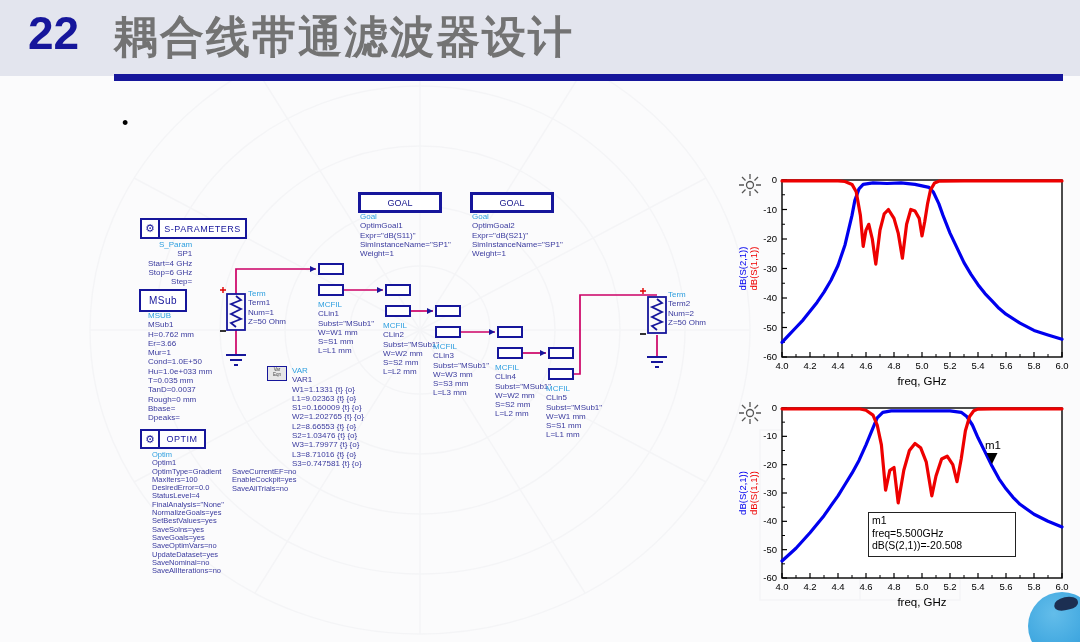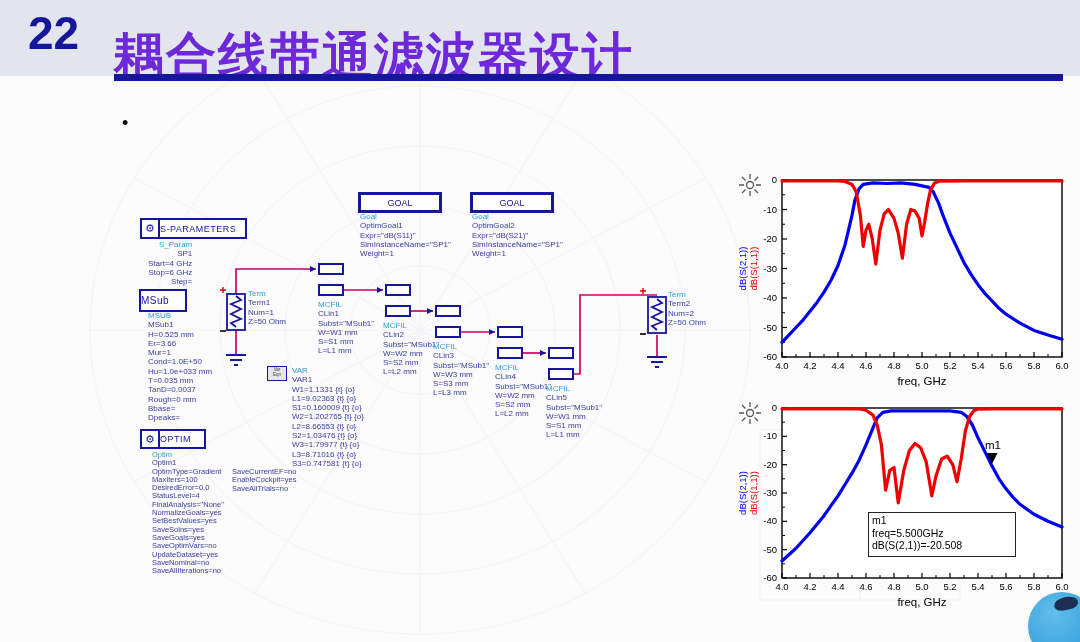--- a/index.html
+++ b/index.html
@@ -1,35 +1,35 @@
 <!DOCTYPE html>
 <html><head>
 <meta charset="utf-8">
 <style>
   html,body{margin:0;padding:0;}
   body{font-family:"Liberation Sans","DejaVu Sans",sans-serif;}
   .slide{position:relative;width:1080px;height:642px;background:#fbfbfc;overflow:hidden;}
   
   .hdr{position:absolute;left:0;top:0;width:1080px;height:76px;background:#e3e5ee;z-index:5;}
   .slidenum{position:absolute;left:28px;top:6px;font-size:46px;font-weight:700;color:#16169b;z-index:6;}
-  .title{position:absolute;left:114px;top:23px;font-size:50px;font-weight:700;color:#6d28d9;letter-spacing:2px;z-index:6;white-space:nowrap;}
+  .title{position:absolute;left:114px;top:8px;font-size:44px;font-weight:700;color:#737373;letter-spacing:2px;z-index:6;white-space:nowrap;}
   .underline{position:absolute;left:114px;top:74px;width:949px;height:7px;background:#16169b;z-index:6;}
   
   .bullet-dot{position:absolute;left:122px;top:113px;font-size:18px;color:#000;z-index:4;}
   .bullet-text{position:absolute;left:150px;top:108px;font-size:21px;font-weight:700;color:#000;z-index:4;white-space:nowrap;}
   
   .wm{position:absolute;left:0;top:0;z-index:1;}
   
   .anno{position:absolute;font-size:8px;line-height:9.3px;color:#3a3a9e;white-space:nowrap;z-index:3;}
   .anno>div:first-child{color:#2e9fdf;}
   .anno.tight{font-size:7.5px;line-height:8.3px;}
   .anno.nocyan>div:first-child{color:#3a3a9e;}
   .titlebox{position:absolute;border:2px solid #16169b;background:#fff;display:flex;align-items:center;color:#16169b;z-index:3;box-sizing:content-box;}
   .titlebox .ticon{display:flex;align-items:center;justify-content:center;width:16px;align-self:stretch;border-right:2px solid #16169b;font-size:11px;}
-  .titlebox .tlabel{flex:1;text-align:left;font-size:9px;letter-spacing:.5px;}
+  .titlebox .tlabel{flex:1;text-align:center;font-size:9px;letter-spacing:.5px;}
   .goalbox{position:absolute;border:3px solid #16169b;background:#fff;display:flex;align-items:center;justify-content:center;font-size:9px;color:#14148a;z-index:3;}
   .compbox{position:absolute;width:26px;height:12px;border:2px solid #16169b;background:#fff;box-sizing:border-box;z-index:3;}
   .vareqn{position:absolute;width:18px;height:13px;border:1.5px solid #16169b;background:#e6e6e6;color:#444;font-size:4.5px;line-height:5px;text-align:center;z-index:3;}
   .wires{position:absolute;left:0;top:0;z-index:2;}
   
   .plot{position:absolute;background:transparent;z-index:4;}
   .plot svg text{font-family:"Liberation Sans","DejaVu Sans",sans-serif;}
   .sun{position:absolute;left:2px;top:2px;z-index:5;}
   .mbox{position:absolute;left:133px;top:114px;width:140px;height:41px;border:1.5px solid #222;background:#fff;font-size:10.5px;line-height:12.5px;color:#000;padding:1px 3px;z-index:6;white-space:nowrap;}
   .logo{position:absolute;left:1028px;top:592px;width:68px;height:68px;border-radius:50%;background:radial-gradient(circle at 38% 32%,#63bdea,#41a8e0 55%,#2f93cc);z-index:7;}
@@ -122,21 +122,21 @@
       <div>Stop=6 GHz</div>
       <div>Step=</div>
     </div>
 
   <div class="titlebox" style="left:139px;top:289px;width:44px;height:19px;">
     <span class="tlabel" style="font-size:10px;">MSub</span>
   </div>
   <div class="anno" style="left:148px;top:311px;">
       <div>MSUB</div>
       <div>MSub1</div>
-      <div>H=0.525 mm</div>
+      <div>H=0.762 mm</div>
       <div>Er=3.66</div>
       <div>Mur=1</div>
       <div>Cond=1.0E+50</div>
       <div>Hu=1.0e+033 mm</div>
       <div>T=0.035 mm</div>
       <div>TanD=0.0037</div>
       <div>Rough=0 mm</div>
       <div>Bbase=</div>
       <div>Dpeaks=</div>
     </div>

